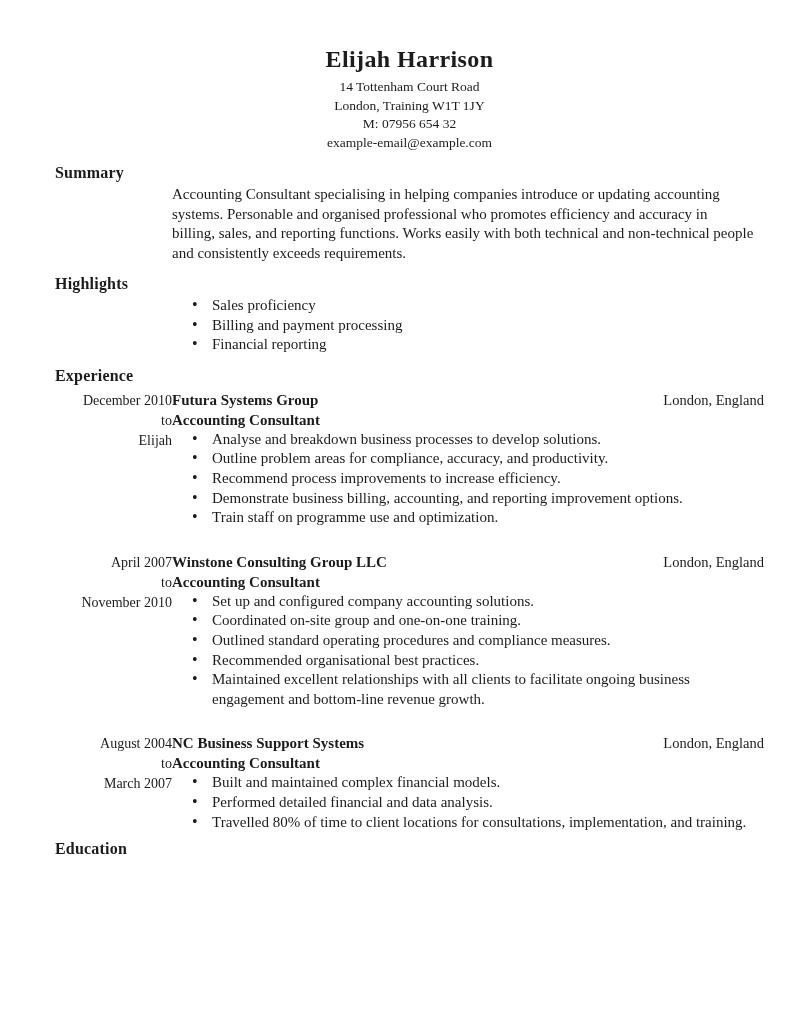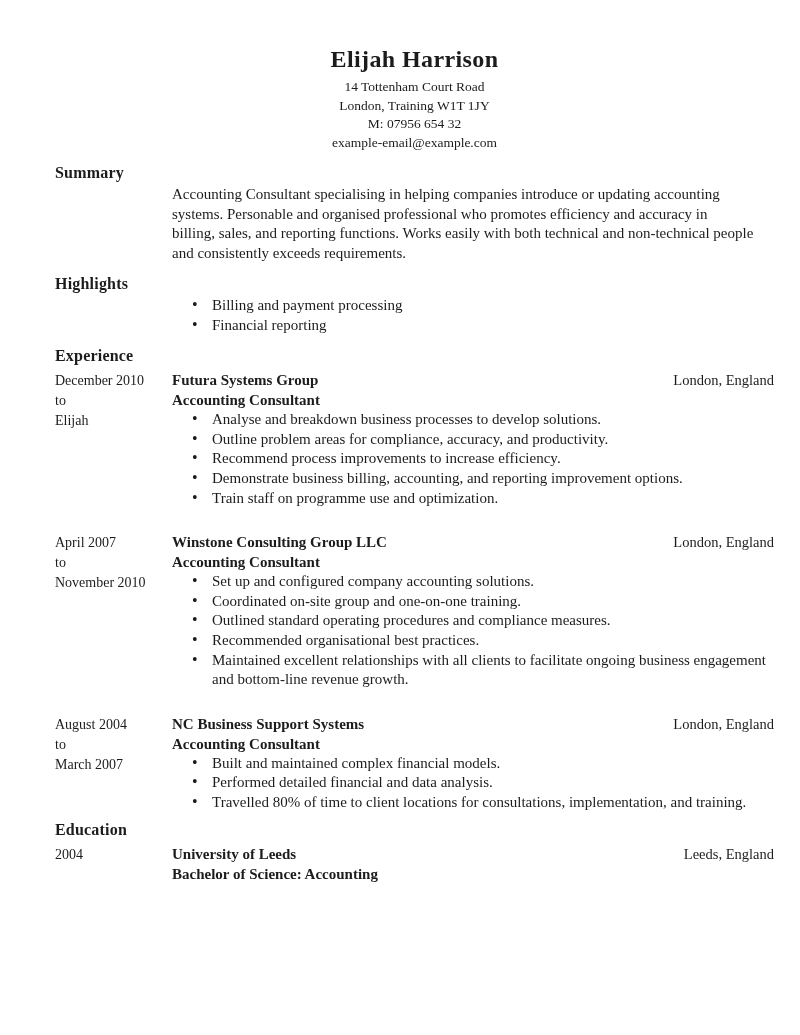--- a/index.html
+++ b/index.html
@@ -1,21 +1,21 @@
 <!DOCTYPE html>
 <html><head>
 <meta charset="utf-8">
 <style>
   html, body { margin: 0; padding: 0; background: #ffffff; }
   .page {
     position: relative;
     width: 800px;
     height: 1035px;
     box-sizing: border-box;
-    padding: 46px 26px 0 55px;
+    padding: 46px 36px 0 55px;
     background: #ffffff;
     color: #1c1c1c;
     font-family: "Liberation Serif", serif;
     overflow: hidden;
   }
   
   .header { text-align: center; }
   .name {
     margin: 0 0 5px 0;
     font-size: 24px;
@@ -64,21 +64,21 @@
   .highlights-cols { display: flex; margin-top: 3px; }
   .hl-col1 { width: 311px; flex-shrink: 0; }
   .hl-col2 { flex: 1; }
 
   
   .job { display: flex; margin-top: 5px; }
   .job + .job { margin-top: 24px; }
   .dates {
     width: 117px;
     flex-shrink: 0;
-    text-align: left;
+    text-align: right;
     font-size: 14px;
     line-height: 20px;
     padding-top: 1px;
   }
   .job-body { flex: 1; }
   .company-row {
     display: flex;
     justify-content: space-between;
     align-items: flex-end;
     line-height: 20px;
@@ -108,20 +108,21 @@
     <h2 class="section-heading">Summary</h2>
     <div class="indent">
       <p class="summary-text">Accounting Consultant specialising in helping companies introduce or updating accounting systems. Personable and organised professional who promotes efficiency and accuracy in billing, sales, and reporting functions. Works easily with both technical and non-technical people and consistently exceeds requirements.</p>
     </div>
   </section>
 
   <section>
     <h2 class="section-heading">Highlights</h2>
     <div class="indent highlights-cols">
       <ul class="bullets hl-col1">
+          <li>Sales proficiency</li>
           <li>Billing and payment processing</li>
           <li>Financial reporting</li>
         </ul>
     </div>
   </section>
 
   <section>
     <h2 class="section-heading">Experience</h2>
 
     <article class="job">
@@ -184,27 +185,15 @@
             <li>Built and maintained complex financial models.</li>
             <li>Performed detailed financial and data analysis.</li>
             <li>Travelled 80% of time to client locations for consultations, implementation, and training.</li>
           </ul>
       </div>
     </article>
   </section>
 
   <section>
     <h2 class="section-heading edu-heading">Education</h2>
-    <article class="job">
-      <div class="dates">
-        <div>2004</div>
-      </div>
-      <div class="job-body">
-        <div class="company-row">
-          <span class="company">University of Leeds</span>
-          <span class="location">Leeds, England</span>
-        </div>
-        <div class="degree">Bachelor of Science: Accounting</div>
-      </div>
-    </article>
   </section>
 
 </div>
 
 </body></html>

